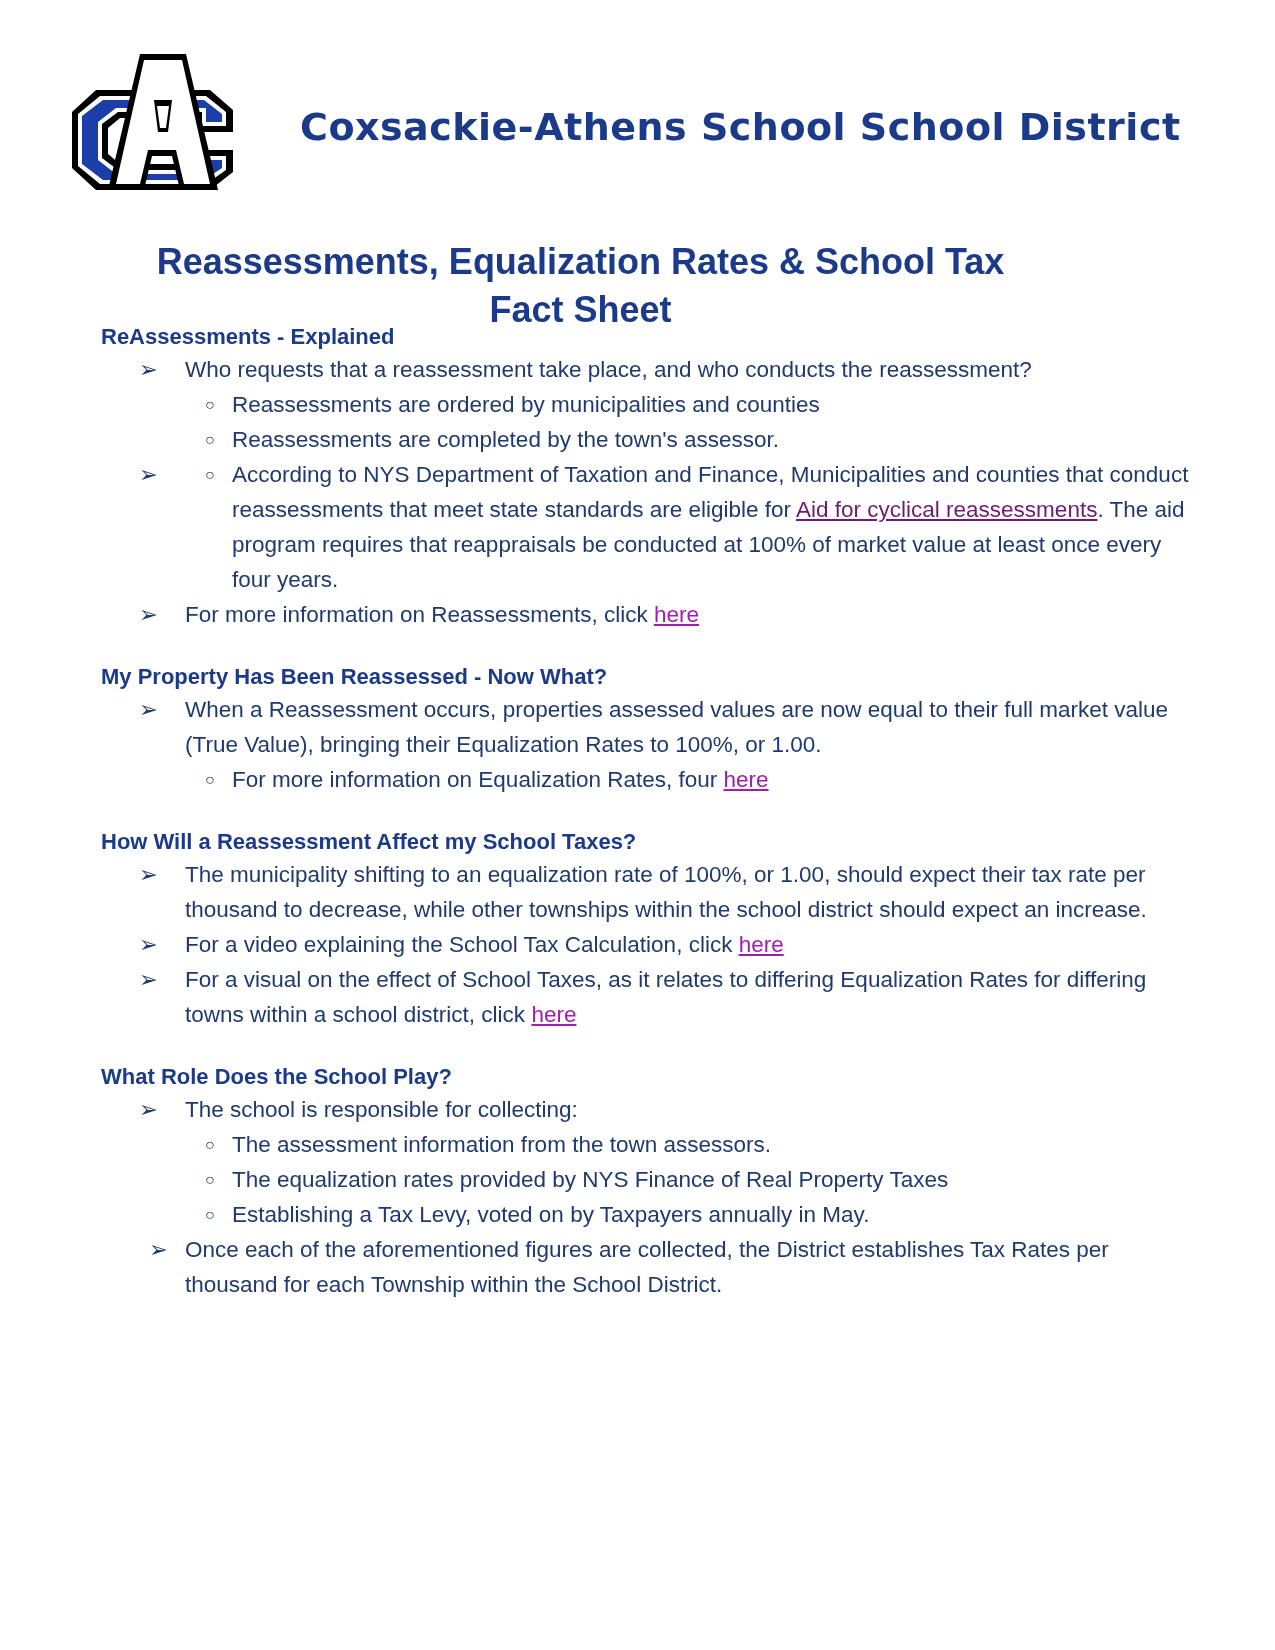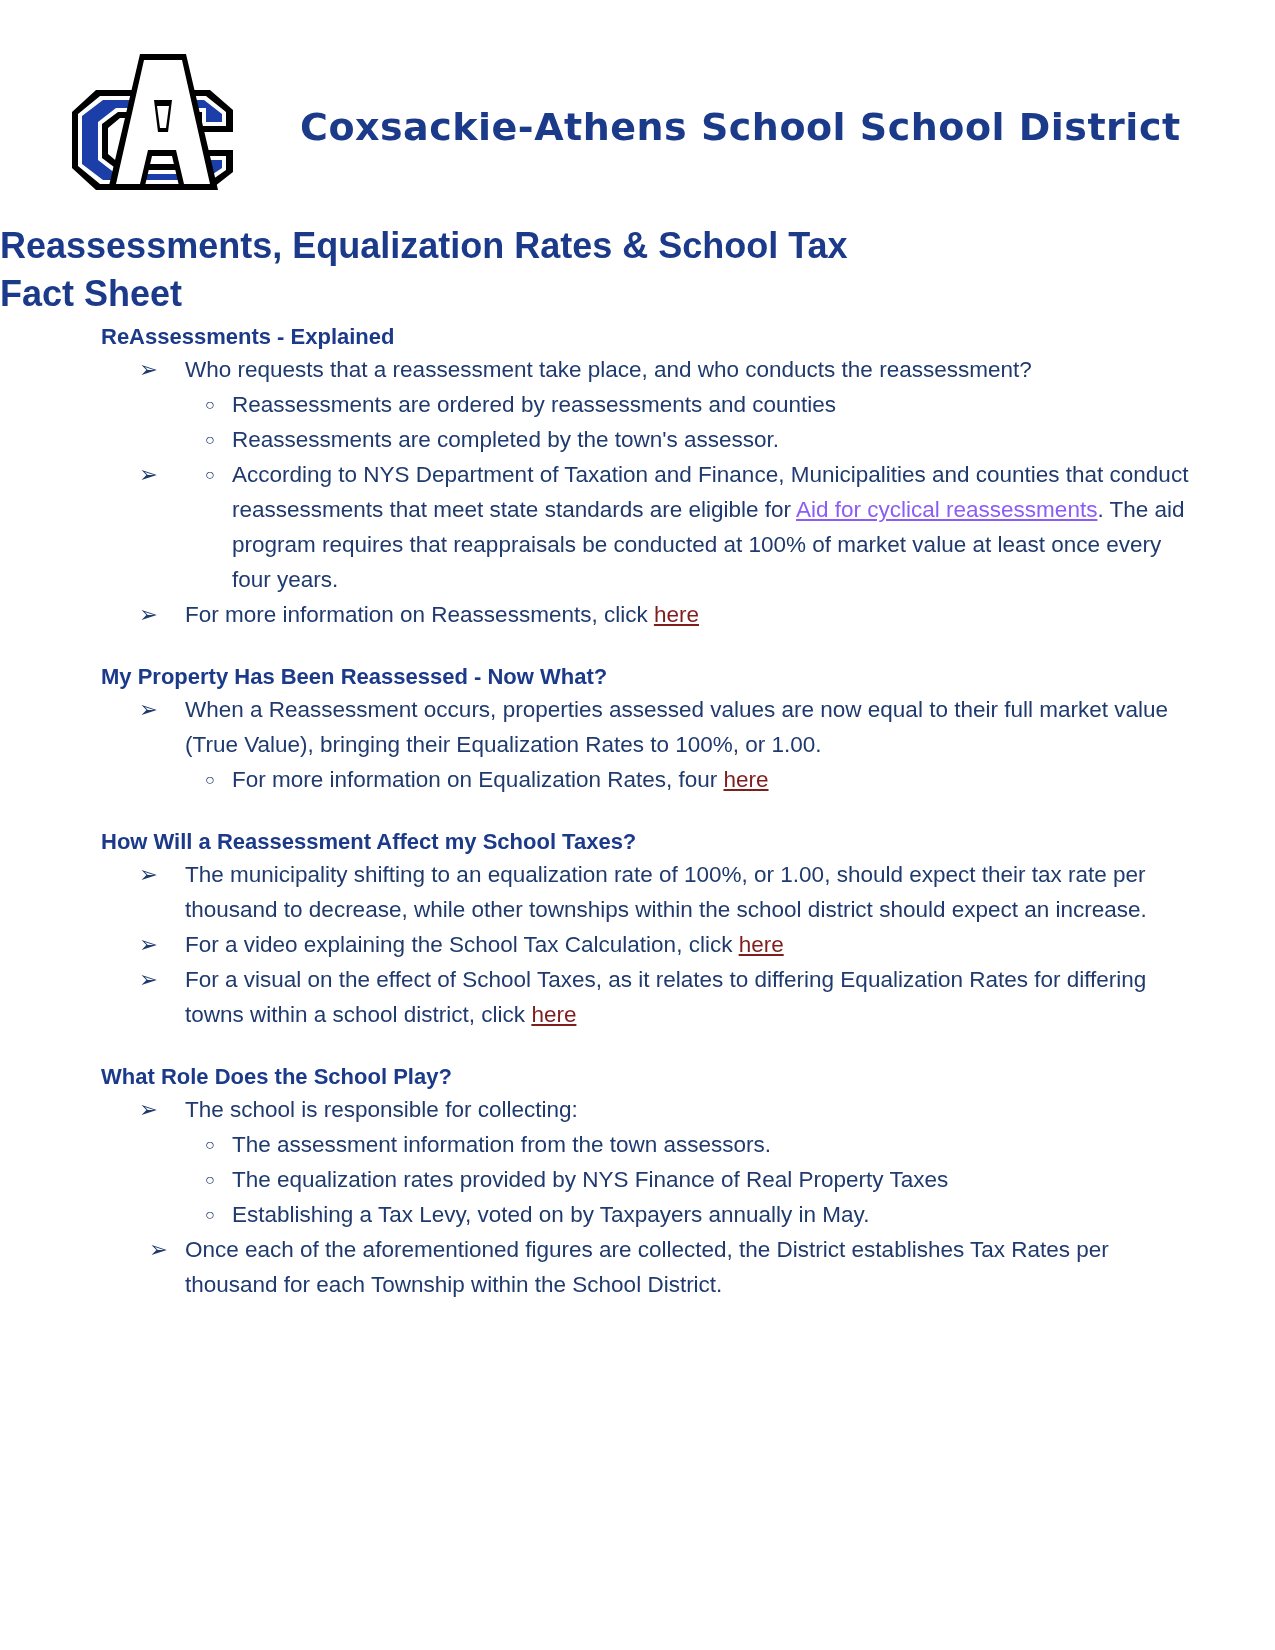--- a/index.html
+++ b/index.html
@@ -1,35 +1,35 @@
 <!DOCTYPE html>
 <html><head>
 <meta charset="utf-8">
 <style>
   html, body { margin:0; padding:0; background:#ffffff; }
   body { width:1275px; height:1650px; position:relative; overflow:hidden;
          font-family:"Liberation Sans", sans-serif; color:#1f3a6e; }
   .logo { position:absolute; left:68px; top:52px; width:170px; height:140px; }
   .district { position:absolute; left:300px; top:105px; font-family:"DejaVu Sans", sans-serif;
               font-weight:bold; font-size:38px; color:#1c3a8a; letter-spacing:0.5px; }
-  .title { position:absolute; left:0; width:1161px; top:222px; 
+  .title { position:absolute; left:0; width:1161px; top:238px; text-align:center;
            font-weight:bold; font-size:36px; line-height:48px; color:#1c3a8a; }
   .content { position:absolute; left:75px; top:322px; width:1120px; }
   h2 { margin:0; font-size:22px; font-weight:bold; color:#1c3a8a; line-height:30px; }
   .sec { margin-bottom:30px;margin-left:26px; }
   .item { position:relative; font-size:22.5px; line-height:35px; color:#1f3a6e; }
   .l1 { padding-left:84px; }
   .l2 { padding-left:131px; }
   .l1b { padding-left:84px; }
   .bul { position:absolute; top:0; }
   .l1 .bul { left:38px; }
   .l1b .bul { left:48px; }
   .l2 .bul { left:104px; font-size:16px; }
-  a.lnk { color:#7f1d1d; text-decoration:underline; }
-  a.lnk2 { color:#8b5cf6; }
+  a.lnk { color:#a21caf; text-decoration:underline; }
+  a.lnk2 { color:#701a75; }
 </style>
 </head>
 <body>
 
 <div class="logo">
   <svg width="170" height="140" viewBox="0 0 170 140">
 
     <polygon points="28,38 142,38 165,58 165,80 128,80 128,66 52,66 40,76 40,102 52,112 128,112 128,98 165,98 165,120 142,138 28,138 4,116 4,60" fill="#000"></polygon>
     <polygon points="32,44 138,44 158,60 158,74 134,74 134,60 50,60 34,72 34,106 50,118 134,118 134,104 158,104 158,118 138,132 32,132 10,114 10,62" fill="#fff"></polygon>
     <polygon points="35,48 136,48 154,62 154,70 138,70 138,56 48,56 30,70 30,108 48,122 138,122 138,108 154,108 154,116 136,128 35,128 14,112 14,64" fill="#1c3ea8"></polygon>
@@ -51,21 +51,21 @@
 <div class="content">
 
   <div class="sec">
     <h2>ReAssessments - Explained</h2>
     <div class="item l1">
       <span class="bul">➢</span>
       <span>Who requests that a reassessment take place, and who conducts the reassessment?</span>
     </div>
     <div class="item l2">
       <span class="bul">○</span>
-      <span>Reassessments are ordered by reassessments and counties</span>
+      <span>Reassessments are ordered by municipalities and counties</span>
     </div>
     <div class="item l2">
       <span class="bul">○</span>
       <span>Reassessments are completed by the town's assessor.</span>
     </div>
     <div class="item l1">
       <span class="bul">➢</span>
     </div>
     <div class="item l2">
       <span class="bul">○</span>

